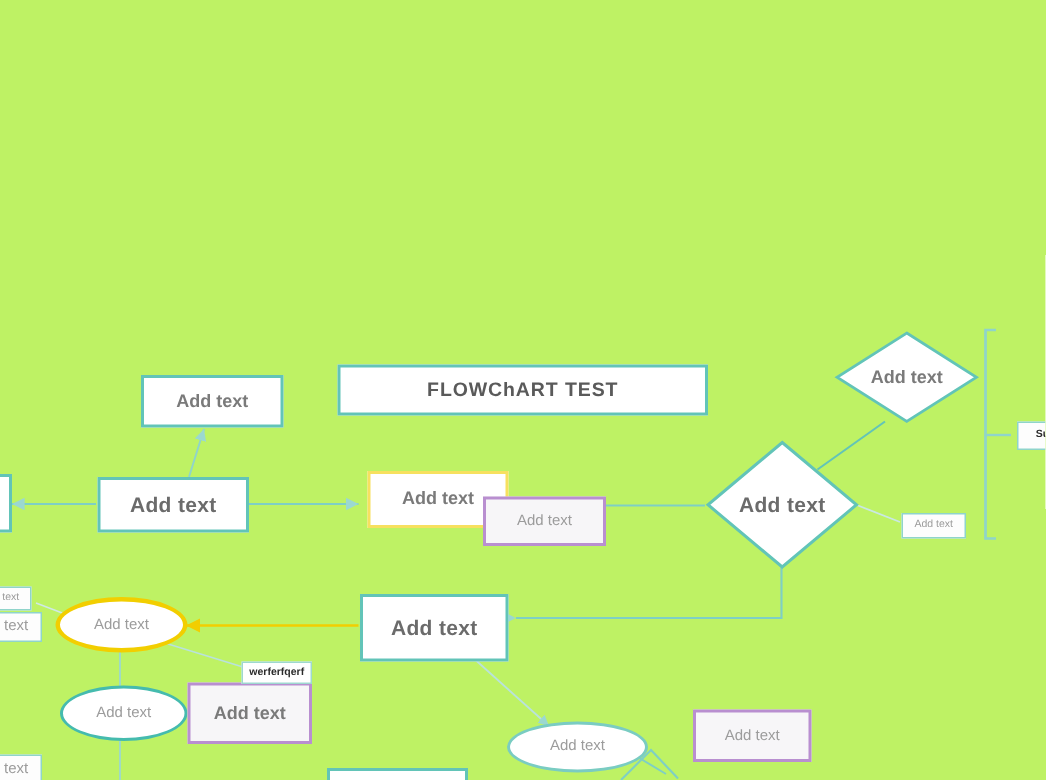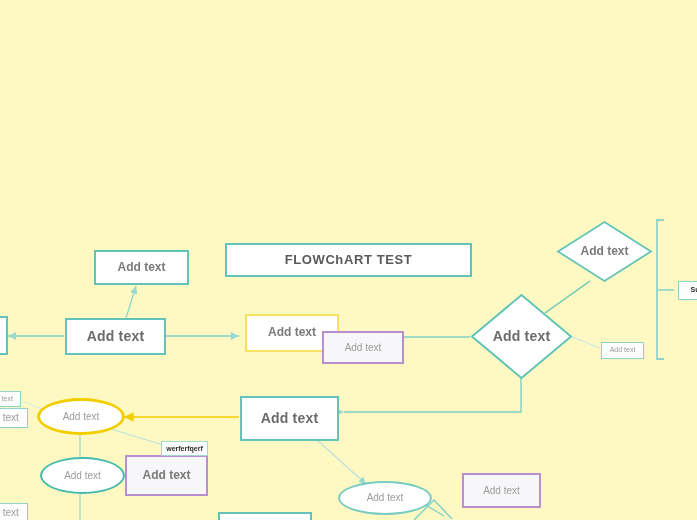--- a/index.html
+++ b/index.html
@@ -7,21 +7,21 @@
     padding: 0;
     background: #ffffff;
   }
   body {
     font-family: "Liberation Sans", sans-serif;
   }
   #canvas {
     position: relative;
     width: 697px;
     height: 520px;
-    background: #fef9c3;
+    background: #bef264;
     overflow: hidden;
   }
   #edge-layer {
     position: absolute;
     left: 0;
     top: 0;
     width: 697px;
     height: 520px;
     pointer-events: none;
   }

